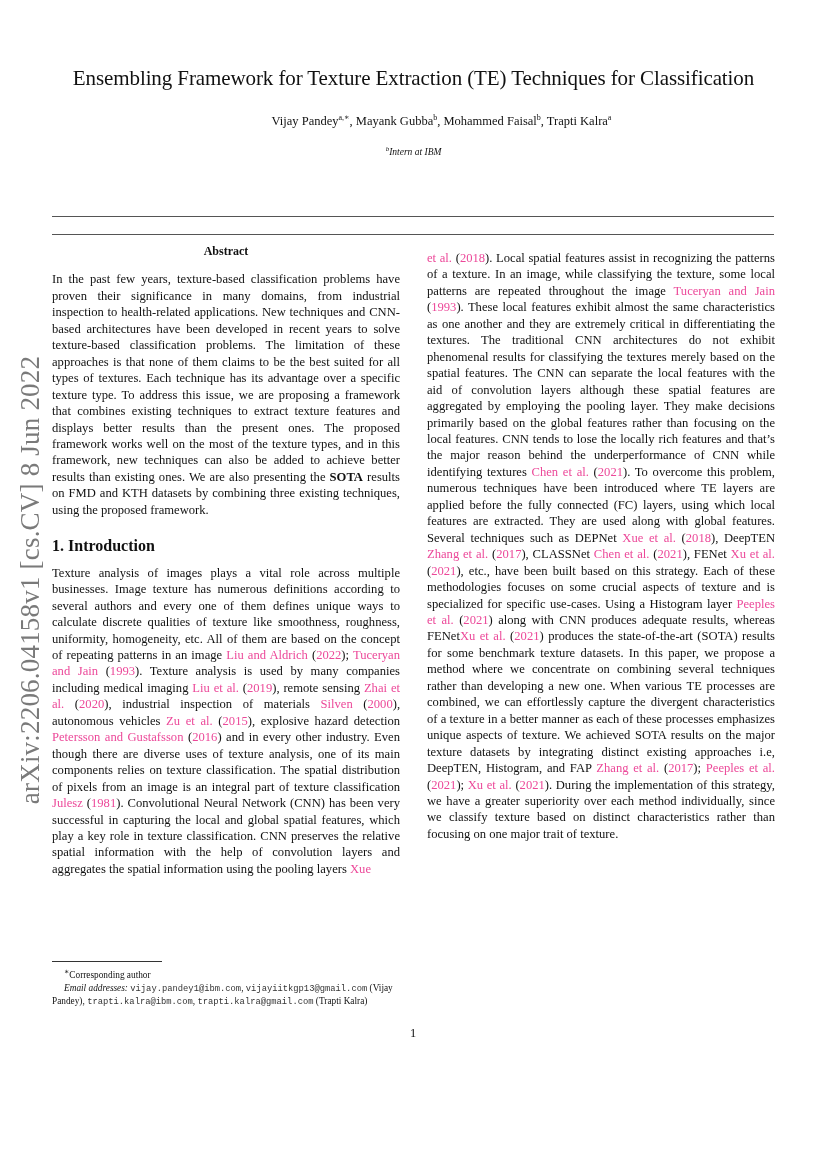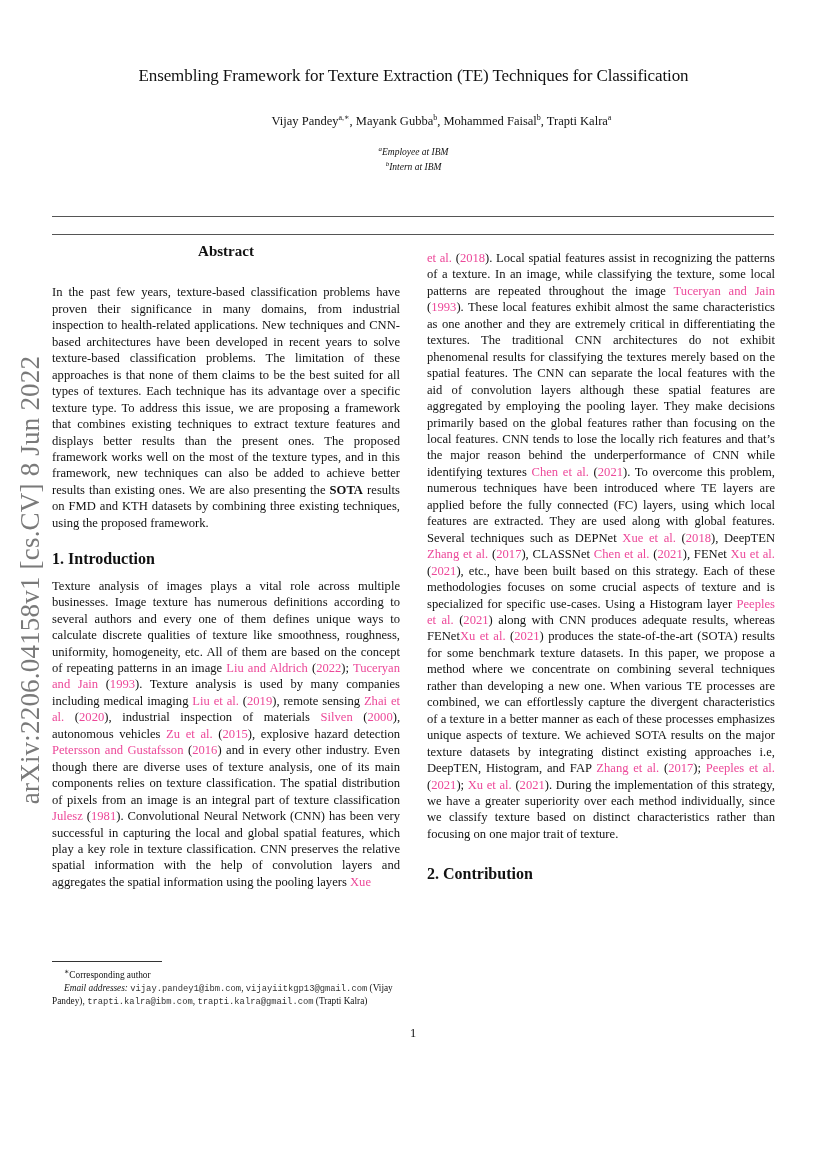--- a/index.html
+++ b/index.html
@@ -1,67 +1,65 @@
 <!DOCTYPE html>
 <html><head>
 <meta charset="utf-8">
 <style>
   html, body { margin: 0; padding: 0; background: #ffffff; }
   body { width: 827px; height: 1169px; position: relative; overflow: hidden; font-family: "Liberation Serif", "DejaVu Serif", serif; color: #111; }
-  .title { position: absolute; top: 66px; left: 0; width: 827px; text-align: center; font-size: 17px; letter-spacing: -0.1px; }
+  .title { position: absolute; top: 66px; left: 0; width: 827px; text-align: center; font-size: 21px; letter-spacing: -0.1px; }
   .authors { position: absolute; top: 113px; left: 0; width: 827px; text-align: center; font-size: 12.5px; margin-left: 28px; }
   .authors sup { font-size: 8px; }
   .affils { position: absolute; top: 143px; left: 0; width: 827px; text-align: center; font-size: 9.5px; font-style: italic; line-height: 12px; }
   .affils sup { font-size: 7px; }
   .rule { position: absolute; left: 52px; width: 722px; height: 1px; background: #555; }
   .sidebar-stamp { position: absolute; left: 2px; top: 580px; width: 660px; transform: translate(-50%, -50%) rotate(-90deg); transform-origin: center; margin-left: 28px; font-size: 27px; color: #7a7a7a; white-space: nowrap; text-align: center; letter-spacing: 0.2px; }
   .col { position: absolute; width: 348px; font-size: 12.6px; line-height: 16.45px; text-align: justify; hyphens: manual; }
   .col p { margin: 0; }
   .left { left: 52px; top: 243px; }
   .right { left: 427px; top: 250px; }
-  .abstract-h { text-align: center; font-weight: bold; font-size: 15px; margin: 0 0 25px 0; }
+  .abstract-h { text-align: center; font-weight: bold; font-size: 12px; margin: 0 0 12px 0; }
   .sec-h { font-weight: bold; font-size: 16px; margin: 0; }
   .cite { color: #ec4899; }
   .footrule { position: absolute; left: 52px; top: 961px; width: 110px; height: 1px; background: #333; }
   .footnote { position: absolute; left: 52px; top: 966px; width: 360px; font-size: 9.3px; line-height: 12.4px; }
   .mono { font-family: "Liberation Mono", "DejaVu Sans Mono", monospace; font-size: 8.8px; color: #333; }
   .pagenum { position: absolute; left: 405px; top: 1026px; width: 16px; text-align: center; font-size: 12.5px; }
 </style>
 </head>
 <body>
 
 <div class="title">Ensembling Framework for Texture Extraction (TE) Techniques for Classification</div>
 
 <div class="authors">
   <span>Vijay Pandey</span><sup>a,∗</sup>,
   <span>Mayank Gubba</span><sup>b</sup>,
   <span>Mohammed Faisal</span><sup>b</sup>,
   <span>Trapti Kalra</span><sup>a</sup>
 </div>
 
 <div class="affils">
-  <div><sup>a</sup><span>Employee at IBM</span></div>
   <div><sup>b</sup><span>Intern at IBM</span></div>
 </div>
 
 <div class="rule" style="top:216px;"></div>
 <div class="rule" style="top:234px;"></div>
 
 <div class="sidebar-stamp">arXiv:2206.04158v1  [cs.CV]  8 Jun 2022</div>
 
 <div class="col left">
   <h2 class="abstract-h">Abstract</h2>
   <p><span>In the past few years, texture-based classification problems have proven their significance in many domains, from industrial inspection to health-related applications. New techniques and CNN-based architectures have been developed in recent years to solve texture-based classification problems. The limitation of these approaches is that none of them claims to be the best suited for all types of textures. Each technique has its advantage over a specific texture type. To address this issue, we are proposing a framework that combines existing techniques to extract texture features and displays better results than the present ones. The proposed framework works well on the most of the texture types, and in this framework, new techniques can also be added to achieve better results than existing ones. We are also presenting the </span><b>SOTA</b><span> results on FMD and KTH datasets by combining three existing techniques, using the proposed framework.</span></p>
   <h2 class="sec-h" style="margin-top:20px; margin-bottom:10px;">1.  Introduction</h2>
   <p id="intro-body"><span>Texture analysis of images plays a vital role across multiple businesses. Image texture has numerous definitions according to several authors and every one of them defines unique ways to calculate discrete qualities of texture like smoothness, roughness, uniformity, homogeneity, etc. All of them are based on the concept of repeating patterns in an image </span><span class="cite">Liu and Aldrich</span><span> (</span><span class="cite">2022</span><span>); </span><span class="cite">Tuceryan and Jain</span><span> (</span><span class="cite">1993</span><span>). Texture analysis is used by many companies including medical imaging </span><span class="cite">Liu et al.</span><span> (</span><span class="cite">2019</span><span>), remote sensing </span><span class="cite">Zhai et al.</span><span> (</span><span class="cite">2020</span><span>), industrial inspection of materials </span><span class="cite">Silven</span><span> (</span><span class="cite">2000</span><span>), autonomous vehicles </span><span class="cite">Zu et al.</span><span> (</span><span class="cite">2015</span><span>), explosive hazard detection </span><span class="cite">Petersson and Gustafsson</span><span> (</span><span class="cite">2016</span><span>) and in every other industry. Even though there are diverse uses of texture analysis, one of its main components relies on texture classification. The spatial distribution of pixels from an image is an integral part of texture classification </span><span class="cite">Julesz</span><span> (</span><span class="cite">1981</span><span>). Convolutional Neural Network (CNN) has been very successful in capturing the local and global spatial features, which play a key role in texture classification. CNN preserves the relative spatial information with the help of convolution layers and aggregates the spatial information using the pooling layers </span><span class="cite">Xue</span></p>
 </div>
 
 <div class="col right">
   <p id="intro-cont"><span class="cite">et al.</span><span> (</span><span class="cite">2018</span><span>). Local spatial features assist in recognizing the patterns of a texture. In an image, while classifying the texture, some local patterns are repeated throughout the image </span><span class="cite">Tuceryan and Jain</span><span> (</span><span class="cite">1993</span><span>). These local features exhibit almost the same characteristics as one another and they are extremely critical in differentiating the textures. The traditional CNN architectures do not exhibit phenomenal results for classifying the textures merely based on the spatial features. The CNN can separate the local features with the aid of convolution layers although these spatial features are aggregated by employing the pooling layer. They make decisions primarily based on the global features rather than focusing on the local features. CNN tends to lose the locally rich features and that’s the major reason behind the underperformance of CNN while identifying textures </span><span class="cite">Chen et al.</span><span> (</span><span class="cite">2021</span><span>). To overcome this problem, numerous techniques have been introduced where TE layers are applied before the fully connected (FC) layers, using which local features are extracted. They are used along with global features. Several techniques such as DEPNet </span><span class="cite">Xue et al.</span><span> (</span><span class="cite">2018</span><span>), DeepTEN </span><span class="cite">Zhang et al.</span><span> (</span><span class="cite">2017</span><span>), CLASSNet </span><span class="cite">Chen et al.</span><span> (</span><span class="cite">2021</span><span>), FENet </span><span class="cite">Xu et al.</span><span> (</span><span class="cite">2021</span><span>), etc., have been built based on this strategy. Each of these methodologies focuses on some crucial aspects of texture and is specialized for specific use-cases. Using a Histogram layer </span><span class="cite">Peeples et al.</span><span> (</span><span class="cite">2021</span><span>) along with CNN produces adequate results, whereas FENet</span><span class="cite">Xu et al.</span><span> (</span><span class="cite">2021</span><span>) produces the state-of-the-art (SOTA) results for some benchmark texture datasets. In this paper, we propose a method where we concentrate on combining several techniques rather than developing a new one. When various TE processes are combined, we can effortlessly capture the divergent characteristics of a texture in a better manner as each of these processes emphasizes unique aspects of texture. We achieved SOTA results on the major texture datasets by integrating distinct existing approaches i.e, DeepTEN, Histogram, and FAP </span><span class="cite">Zhang et al.</span><span> (</span><span class="cite">2017</span><span>); </span><span class="cite">Peeples et al.</span><span> (</span><span class="cite">2021</span><span>); </span><span class="cite">Xu et al.</span><span> (</span><span class="cite">2021</span><span>). During the implementation of this strategy, we have a greater superiority over each method individually, since we classify texture based on distinct characteristics rather than focusing on one major trait of texture.</span></p>
-  <h2 class="sec-h" style="margin-top:24px; margin-bottom:12px;">2.  Contribution</h2>
 </div>
 
 <div class="footrule"></div>
 <div class="footnote">
   <div style="padding-left:12px;"><sup>∗</sup><span>Corresponding author</span></div>
   <div style="text-indent:12px;">
     <i>Email addresses:</i>
     <span class="mono">vijay.pandey1@ibm.com</span><span>, </span><span class="mono">vijayiitkgp13@gmail.com</span><span> (Vijay Pandey), </span><span class="mono">trapti.kalra@ibm.com</span><span>, </span><span class="mono">trapti.kalra@gmail.com</span><span> (Trapti Kalra)</span>
   </div>
 </div>

